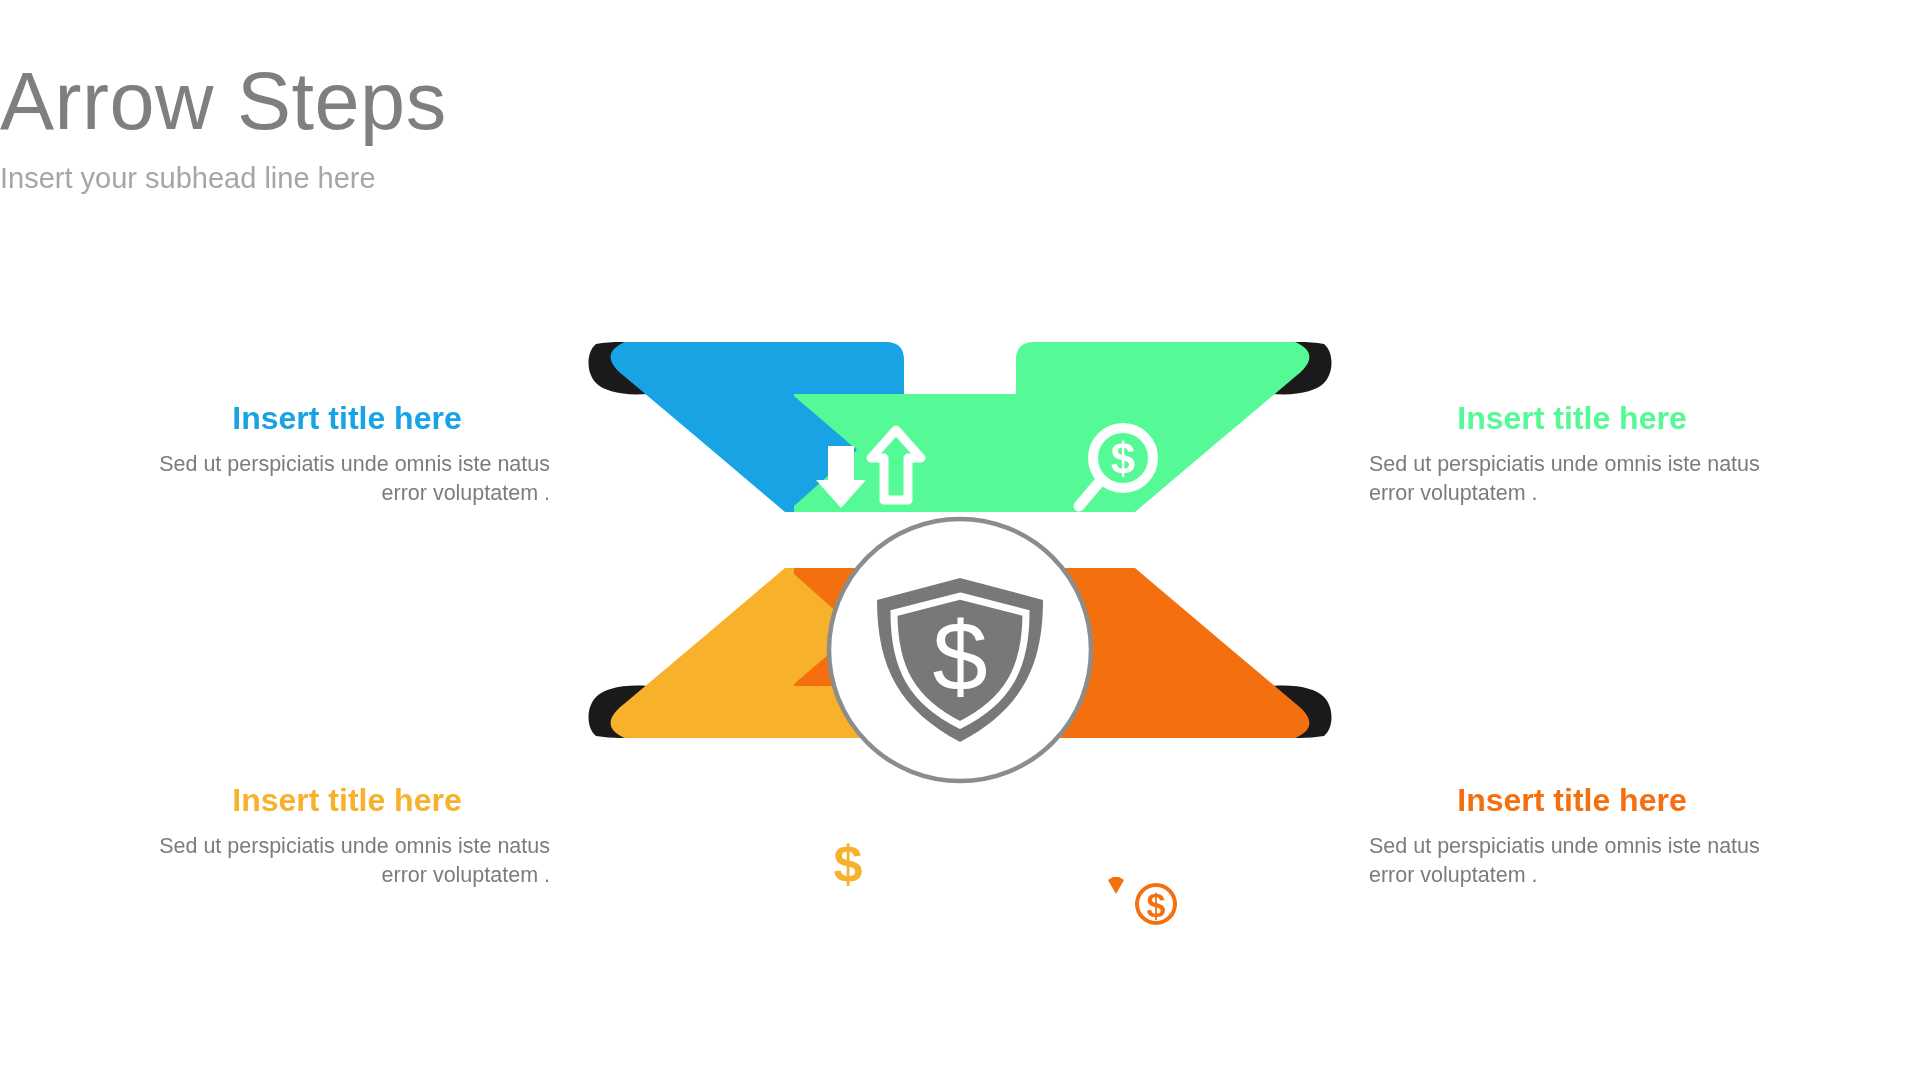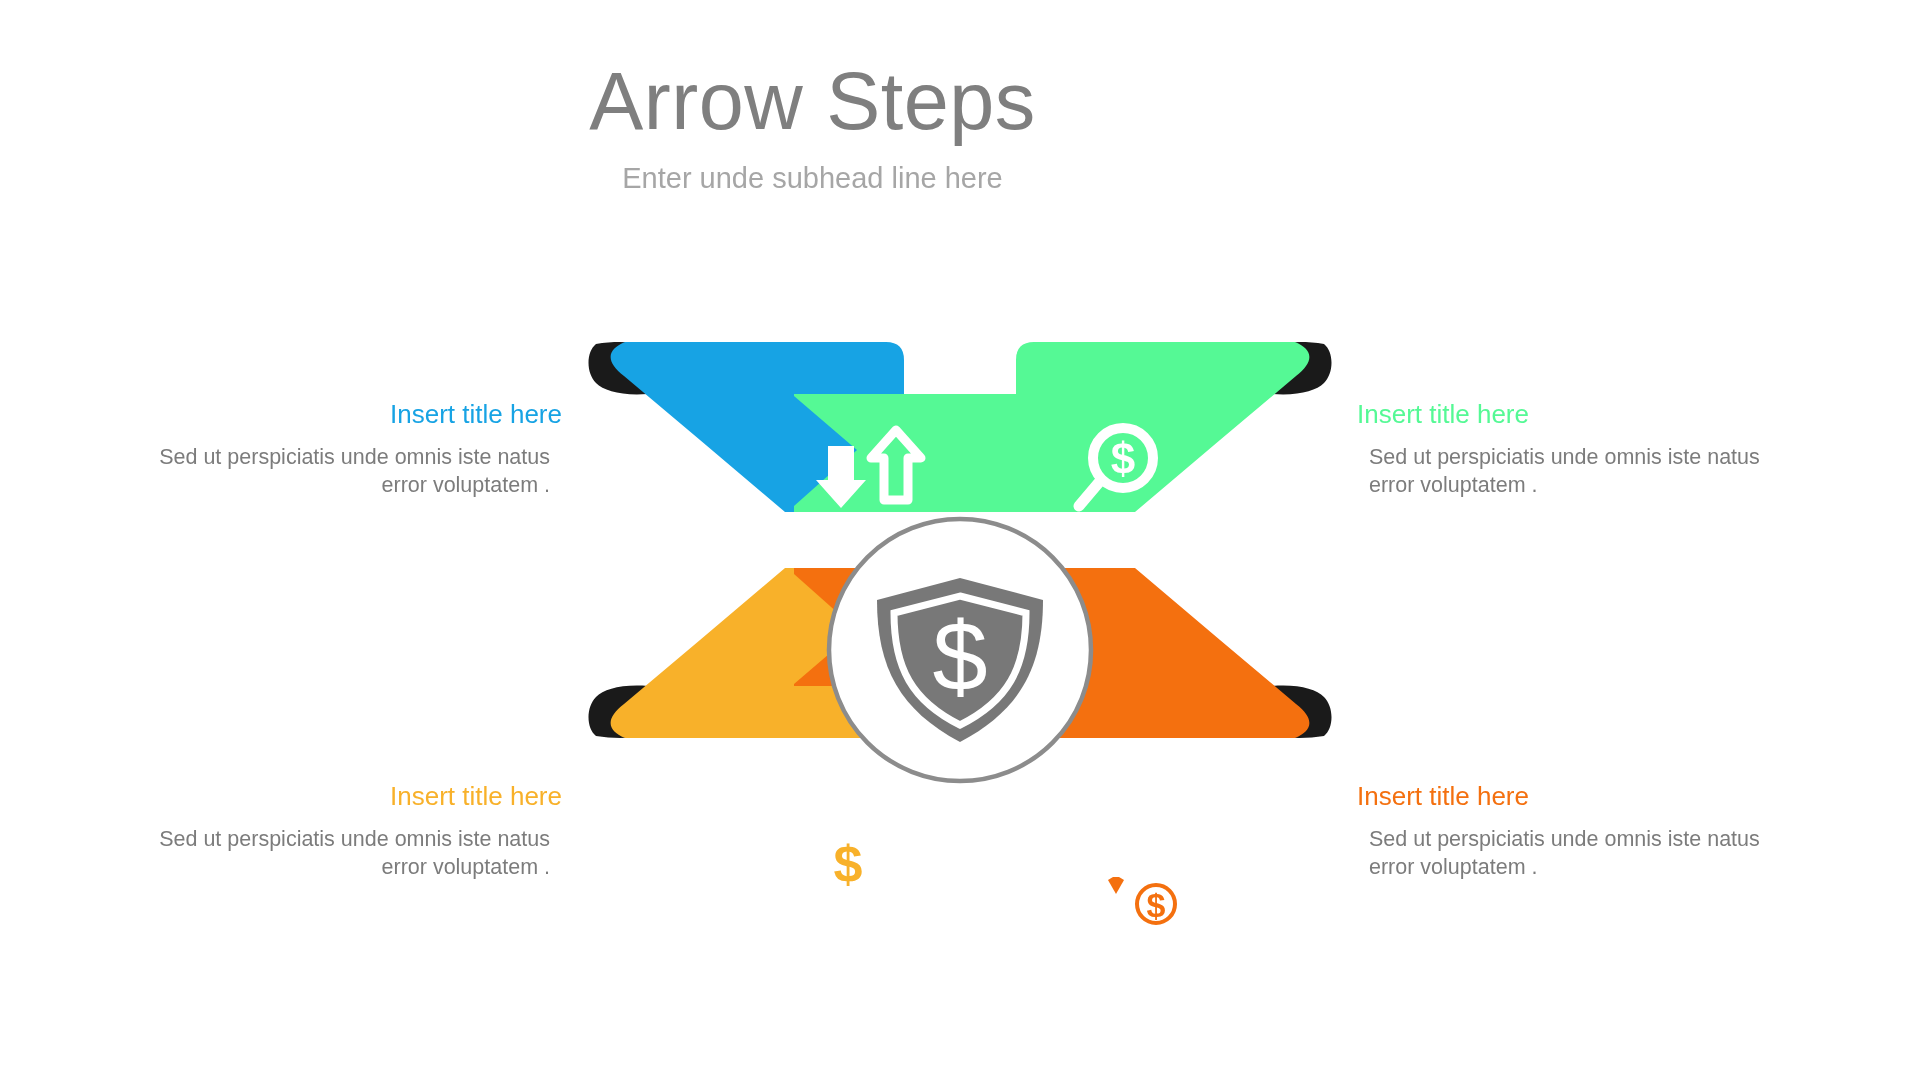--- a/index.html
+++ b/index.html
@@ -19,24 +19,23 @@
     position: absolute;
     left: 0; top: 0;
     width: 1920px;
     height: 1080px;
     background: #ffffff;
   }
 
   
   .header {
     position: absolute;
-    left: 12px;
+    left: 0;
     top: 58px;
     width: 1601px;
-    text-align: center;
   }
   .slide-title {
     font-size: 81px;
     font-weight: 400;
     color: #7f7f7f;
     letter-spacing: 0.5px;
     line-height: 1.08;
     margin: 0;
   }
   .slide-subtitle {
@@ -61,25 +60,26 @@
     width: 1920px;
     height: 1080px;
   }
 
   
   .textblock {
     position: absolute;
     width: 430px;
   }
   .tb-title {
-    font-size: 26px;
-    font-weight: 400;
+    font-size: 32px;
+    font-weight: 700;
     line-height: 1.25;
     margin: 0 0 10px 0;
     white-space: nowrap;
+    text-align: center;
   }
   .tb-body {
     font-size: 21.5px;
     font-weight: 400;
     color: #7c7c7c;
     line-height: 1.33;
     margin: 12px;
   }
 
   .tb-left  { text-align: right; }
@@ -90,21 +90,21 @@
   #tb-3 { left: 132px;  top: 780px; }
   #tb-4 { left: 1357px; top: 780px; }
 </style>
 </head>
 <body>
 
 <div class="slide">
 
   <div class="header">
     <h1 class="slide-title">Arrow Steps</h1>
-    <p class="slide-subtitle">Enter unde subhead line here</p>
+    <p class="slide-subtitle">Insert your subhead line here</p>
   </div>
 
   <div class="diagram">
     <svg viewBox="0 0 1920 1080" xmlns="http://www.w3.org/2000/svg">
 
       <g>
 
         <path id="tail1" d="M 596 344 C 640 337 690 350 730 375 C 760 393 785 411 800 424
                  C 760 404 700 391 648 394 C 622 396 604 391 596 383
                  C 586 373 586 352 596 344 Z" fill="#1a1a1a"></path>

